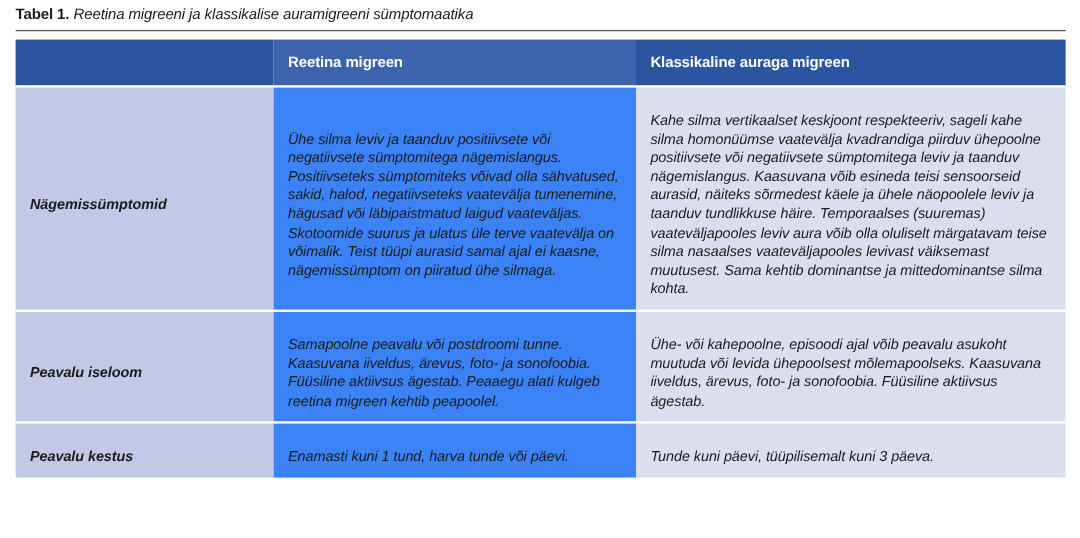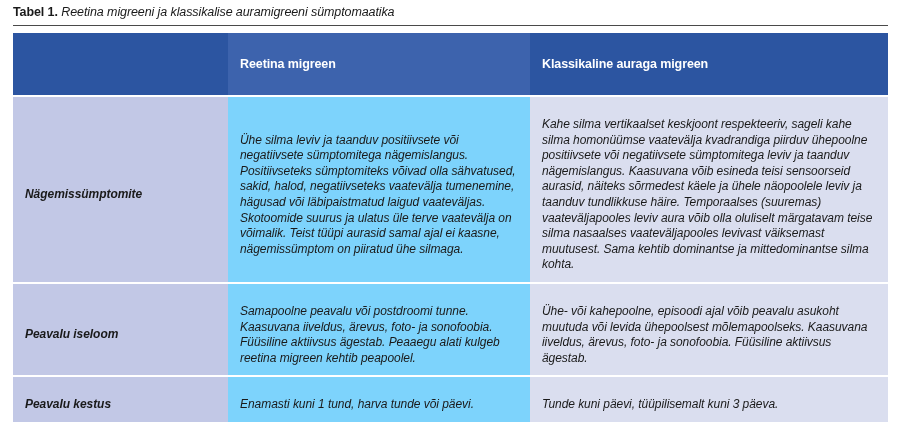--- a/index.html
+++ b/index.html
@@ -61,21 +61,21 @@
     border-collapse: collapse;
     table-layout: fixed;
     width: 875px;
   }
   table.tbl col.c1 { width: 215px; }
   table.tbl col.c2 { width: 302px; }
   table.tbl col.c3 { width: 358px; }
 
   
   thead th {
-    padding: 16px;
+    padding: 4px;
     margin: 0;
     height: 30px;
     vertical-align: middle;
     text-align: left;
     font-size: 12.5px;
     font-weight: bold;
     color: #ffffff;
     letter-spacing: -0.1px;
   }
   th.h1 { background: #2c55a1; }
@@ -95,21 +95,21 @@
   }
   tbody tr:last-child td { border-bottom: none; }
 
   td.k {
     background: #c2c8e6;
     font-weight: bold;
     padding-left: 12px;
     padding-right: 8px;
   }
   td.v1 {
-    background: #7dd3fc;
+    background: #3b82f6;
     padding-left: 12px;
     padding-right: 10px;
   }
   td.v2 {
     background: #dadeef;
     padding-left: 12px;
     padding-right: 12px;
   }
 
   
@@ -135,21 +135,21 @@
       </colgroup>
       <thead>
         <tr>
           <th class="h1"></th>
           <th class="h2">Reetina migreen</th>
           <th class="h3">Klassikaline auraga migreen</th>
         </tr>
       </thead>
       <tbody>
         <tr>
-          <td class="k">Nägemissümptomite</td>
+          <td class="k">Nägemissümptomid</td>
           <td class="v1">Ühe silma leviv ja taanduv positiivsete või negatiivsete sümptomitega nägemislangus. Positiivseteks sümptomiteks võivad olla sähvatused, sakid, halod, negatiivseteks vaatevälja tumenemine, hägusad või läbipaistmatud laigud vaateväljas. Skotoomide suurus ja ulatus üle terve vaatevälja on võimalik. Teist tüüpi aurasid samal ajal ei kaasne, nägemissümptom on piiratud ühe silmaga.</td>
           <td class="v2">Kahe silma vertikaalset keskjoont respekteeriv, sageli kahe silma homonüümse vaatevälja kvadrandiga piirduv ühepoolne positiivsete või negatiivsete sümptomitega leviv ja taanduv nägemislangus. Kaasuvana võib esineda teisi sensoorseid aurasid, näiteks sõrmedest käele ja ühele näopoolele leviv ja taanduv tundlikkuse häire. Temporaalses (suuremas) vaateväljapooles leviv aura võib olla oluliselt märgatavam teise silma nasaalses vaateväljapooles levivast väiksemast muutusest. Sama kehtib dominantse ja mittedominantse silma kohta.</td>
         </tr>
         <tr>
           <td class="k">Peavalu iseloom</td>
           <td class="v1">Samapoolne peavalu või postdroomi tunne. Kaasuvana iiveldus, ärevus, foto- ja sonofoobia. Füüsiline aktiivsus ägestab. Peaaegu alati kulgeb reetina migreen kehtib peapoolel.</td>
           <td class="v2">Ühe- või kahepoolne, episoodi ajal võib peavalu asukoht muutuda või levida ühepoolsest mõlemapoolseks. Kaasuvana iiveldus, ärevus, foto- ja sonofoobia. Füüsiline aktiivsus ägestab.</td>
         </tr>
         <tr>
           <td class="k">Peavalu kestus</td>

